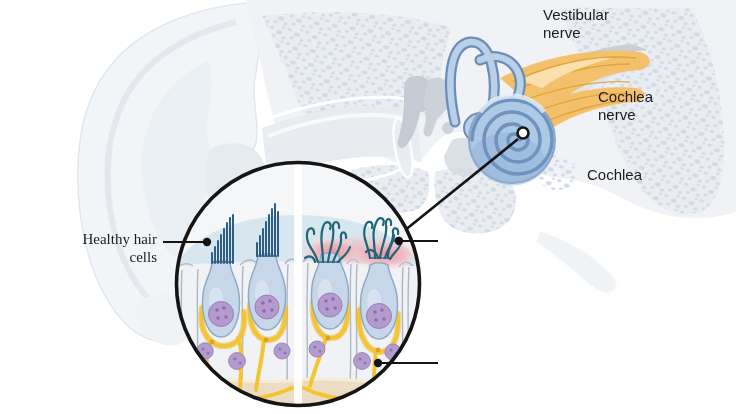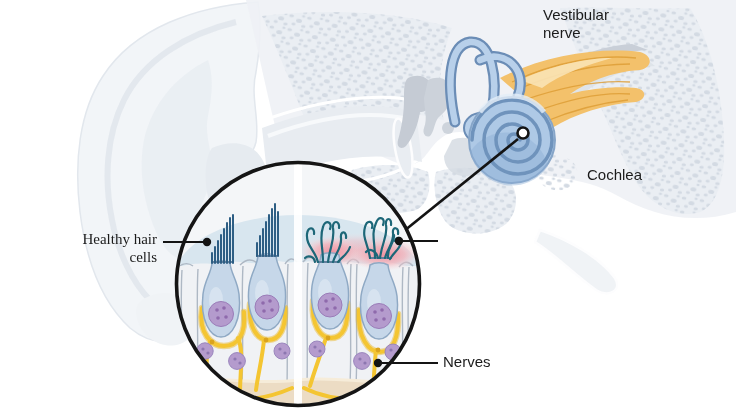--- a/index.html
+++ b/index.html
@@ -344,16 +344,16 @@
     <line x1="163" y1="242" x2="207" y2="242" class="s-leader" stroke-width="2.2"></line>
     <circle cx="207" cy="242" r="4.2" class="f-leader"></circle>
     <line x1="399" y1="241" x2="438" y2="241" class="s-leader" stroke-width="2.2"></line>
     <circle cx="399" cy="241" r="4.2" class="f-leader"></circle>
     <line x1="378" y1="363" x2="438" y2="363" class="s-leader" stroke-width="2.2"></line>
     <circle cx="378" cy="363" r="4.2" class="f-leader"></circle>
   </g>
 </svg>
 
   <div class="label lbl-vestibular">Vestibular nerve</div>
+  <div class="label lbl-cochlea-nerve">Cochlea nerve</div>
   <div class="label lbl-cochlea">Cochlea</div>
   <div class="label lbl-healthy">Healthy hair cells</div>
-  <div class="label lbl-nerves">Nerves</div>
 </div>
 
 </body></html>

